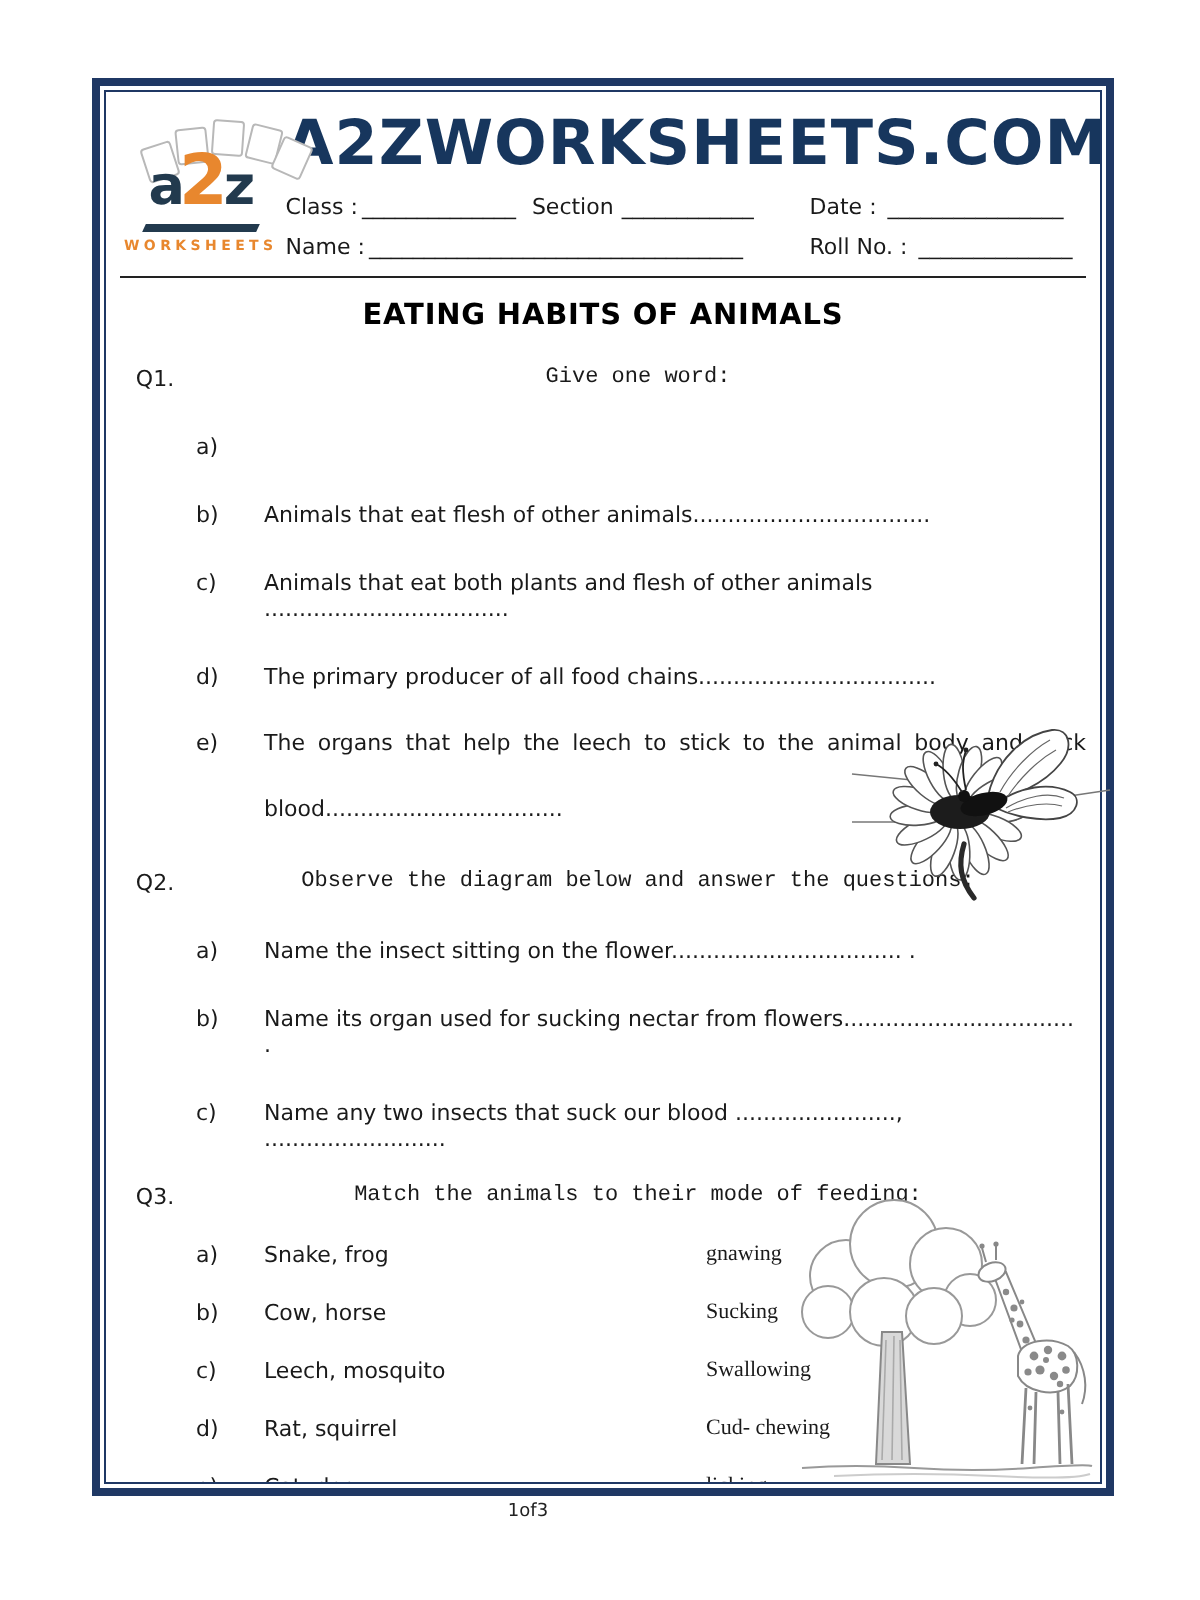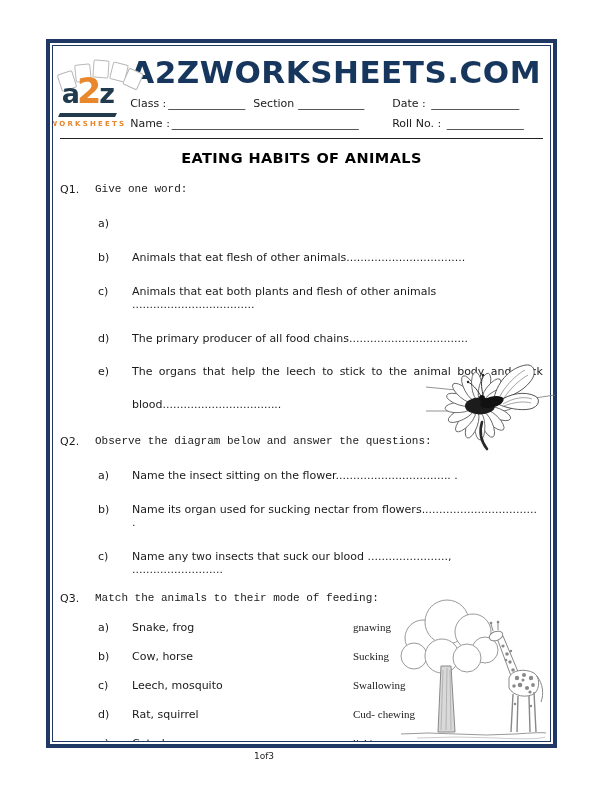--- a/index.html
+++ b/index.html
@@ -4,21 +4,21 @@
 <style>
   * { margin:0; padding:0; box-sizing:border-box; }
   html,body { width:600px; height:800px; background:#fff; font-family:"DejaVu Sans", sans-serif; color:#1a1a1a; }
   .page { position:relative; width:600px; height:800px; background:#fff; overflow:hidden; }
 
   
   .sheet { position:absolute; left:46px; top:39px; width:511px; height:709px; border:4px solid #1f3864; background:#fff; }
   .sheet-inner { position:absolute; inset:2px; border:1px solid #1f3864; padding:0 7px; overflow:hidden; }
 
   
-  .header { display:flex; border-bottom:1px solid #222; padding:6px 2px 8px 2px; min-height:86px;justify-content:flex-end; }
+  .header { display:flex; border-bottom:1px solid #222; padding:6px 2px 8px 2px; min-height:86px; }
   .logo-block { width:100px; position:relative; padding-top:10px; }
   .logo-papers { position:absolute; left:8px; top:6px; width:84px; height:36px; }
   .paper { position:absolute; width:16px; height:18px; background:#fff; border:1px solid #b8b8b8; border-radius:2px; }
   .p1 { left:2px; top:14px; transform:rotate(-18deg); }
   .p2 { left:18px; top:6px; transform:rotate(-6deg); }
   .p3 { left:36px; top:2px; transform:rotate(4deg); }
   .p4 { left:54px; top:5px; transform:rotate(14deg); }
   .p5 { left:68px; top:12px; transform:rotate(24deg); }
   .logo-text { position:relative; text-align:center; font-weight:bold; line-height:30px; margin-top:14px; white-space:nowrap; }
   .logo-a,.logo-z { font-size:27px; color:#223a4e; letter-spacing:-1px; }
@@ -29,21 +29,21 @@
   .site-title { text-align:center; font-weight:bold; font-size:31px; color:#17365d; letter-spacing:0.5px; margin-top:2px; }
   .frow { display:flex; font-size:11px; margin-top:7px; white-space:nowrap; }
   .fleft { width:258px; display:flex; }
   .fright { flex:1; padding-left:4px; }
   .fl-label { margin-right:2px; }
   .sec-label { margin:0 4px 0 8px; }
   .u { letter-spacing:0; }
 
   
   .ws-title { text-align:center; font-weight:bold; font-size:14.5px; letter-spacing:0.4px; color:#000; margin-top:11px; }
-  .q-row { display:flex; font-size:11px; margin-top:17px; }
+  .q-row { display:flex; font-size:11px; margin-top:17px;text-align:center; }
   .q-num { width:35px; flex:none; }
   .q-prompt { flex:1;font-family:Liberation Mono, monospace; }
   .ws-item { display:flex; font-size:11px; margin-top:21px; padding-left:38px; }
   .item-letter { width:34px; flex:none; }
   .item-text { flex:1; }
   .ws-item.justify { margin-top:10px; }
   .ws-item.justify .item-text { text-align:justify; line-height:33px; }
   .match-row { display:flex; font-size:11px; margin-top:16px; padding-left:38px; }
   .match-left { width:221px; }
   .match-right { flex:1;font-family:Liberation Serif, serif; }

